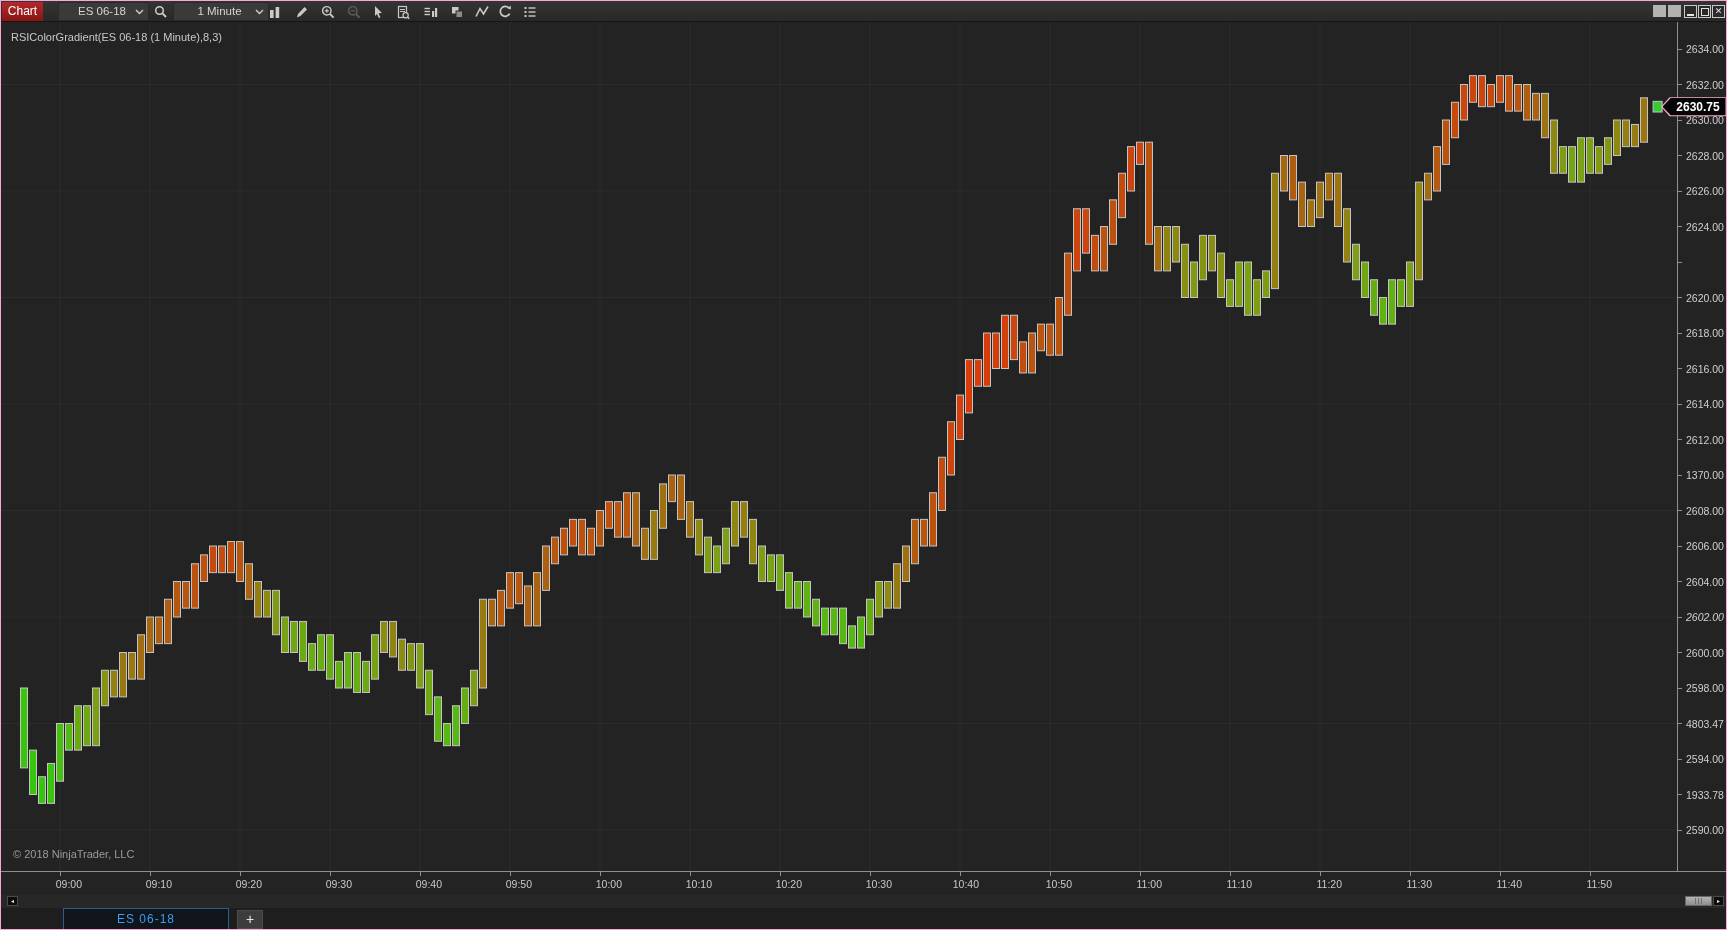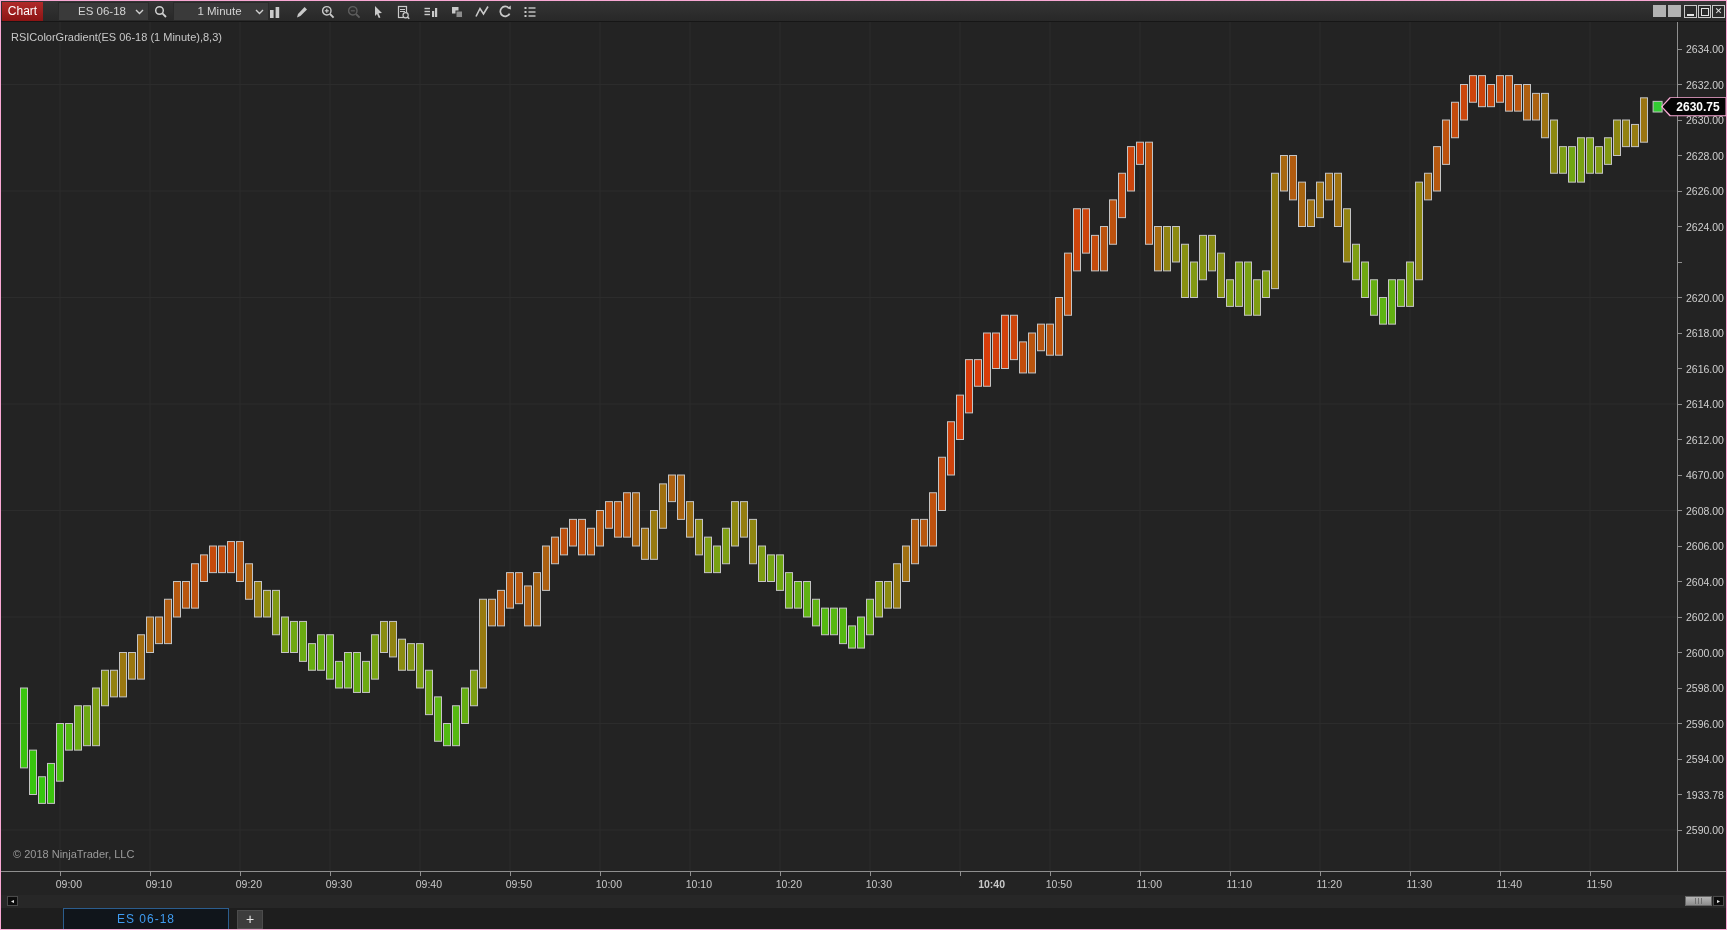--- a/index.html
+++ b/index.html
@@ -400,35 +400,35 @@
     <div id="indicator-label">RSIColorGradient(ES 06-18 (1 Minute),8,3)</div>
     <div id="copyright">© 2018 NinjaTrader, LLC</div>
     <div id="price-axis">
         <div class="p-tick" style="top: 807.5px;"></div>
         <div class="p-label" style="top: 802px;">2590.00</div>
         <div class="p-tick" style="top: 772px;"></div>
         <div class="p-label" style="top: 766.5px;">1933.78</div>
         <div class="p-tick" style="top: 736.5px;"></div>
         <div class="p-label" style="top: 731px;">2594.00</div>
         <div class="p-tick" style="top: 701px;"></div>
-        <div class="p-label" style="top: 695.5px;">2596.00</div>
+        <div class="p-label" style="top: 695.5px;">4803.47</div>
         <div class="p-tick" style="top: 665.5px;"></div>
         <div class="p-label" style="top: 660px;">2598.00</div>
         <div class="p-tick" style="top: 630px;"></div>
         <div class="p-label" style="top: 624.5px;">2600.00</div>
         <div class="p-tick" style="top: 594.5px;"></div>
-        <div class="p-label" style="top: 589px;">2602.00</div>
+        <div class="p-label" style="top: 589px; font-style: italic;">2602.00</div>
         <div class="p-tick" style="top: 559px;"></div>
         <div class="p-label" style="top: 553.5px;">2604.00</div>
         <div class="p-tick" style="top: 523.5px;"></div>
         <div class="p-label" style="top: 518px;">2606.00</div>
         <div class="p-tick" style="top: 488px;"></div>
         <div class="p-label" style="top: 482.5px;">2608.00</div>
         <div class="p-tick" style="top: 452.5px;"></div>
-        <div class="p-label" style="top: 447px;">4670.00</div>
+        <div class="p-label" style="top: 447px;">1370.00</div>
         <div class="p-tick" style="top: 417px;"></div>
         <div class="p-label" style="top: 411.5px;">2612.00</div>
         <div class="p-tick" style="top: 381.5px;"></div>
         <div class="p-label" style="top: 376px;">2614.00</div>
         <div class="p-tick" style="top: 346px;"></div>
         <div class="p-label" style="top: 340.5px;">2616.00</div>
         <div class="p-tick" style="top: 310.5px;"></div>
         <div class="p-label" style="top: 305px;">2618.00</div>
         <div class="p-tick" style="top: 275px;"></div>
         <div class="p-label" style="top: 269.5px;">2620.00</div>
@@ -467,21 +467,21 @@
       <div class="t-label" style="left: 509px;">09:50</div>
       <div class="t-tick" style="left: 599px;"></div>
       <div class="t-label" style="left: 599px;">10:00</div>
       <div class="t-tick" style="left: 689px;"></div>
       <div class="t-label" style="left: 689px;">10:10</div>
       <div class="t-tick" style="left: 779px;"></div>
       <div class="t-label" style="left: 779px;">10:20</div>
       <div class="t-tick" style="left: 869px;"></div>
       <div class="t-label" style="left: 869px;">10:30</div>
       <div class="t-tick" style="left: 959px;"></div>
-      <div class="t-label" style="left: 982px; font-weight: bold;">10:40</div>
+      <div class="t-label" style="left: 956px;">10:40</div>
       <div class="t-tick" style="left: 1049px;"></div>
       <div class="t-label" style="left: 1049px;">10:50</div>
       <div class="t-tick" style="left: 1139px;"></div>
       <div class="t-label" style="left: 1139px;">11:00</div>
       <div class="t-tick" style="left: 1229px;"></div>
       <div class="t-label" style="left: 1229px;">11:10</div>
       <div class="t-tick" style="left: 1319px;"></div>
       <div class="t-label" style="left: 1319px;">11:20</div>
       <div class="t-tick" style="left: 1409px;"></div>
       <div class="t-label" style="left: 1409px;">11:30</div>

